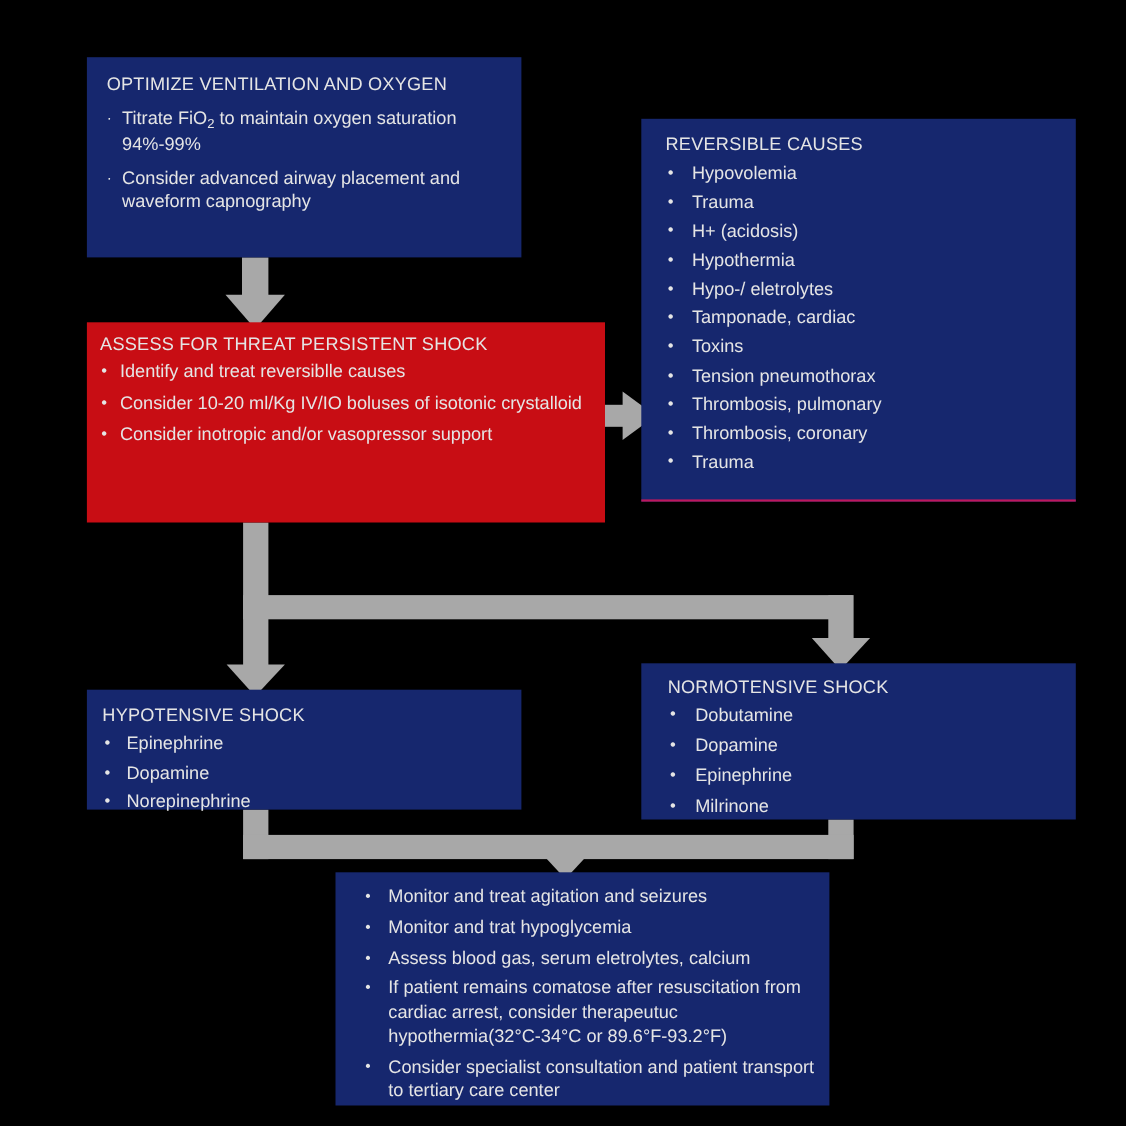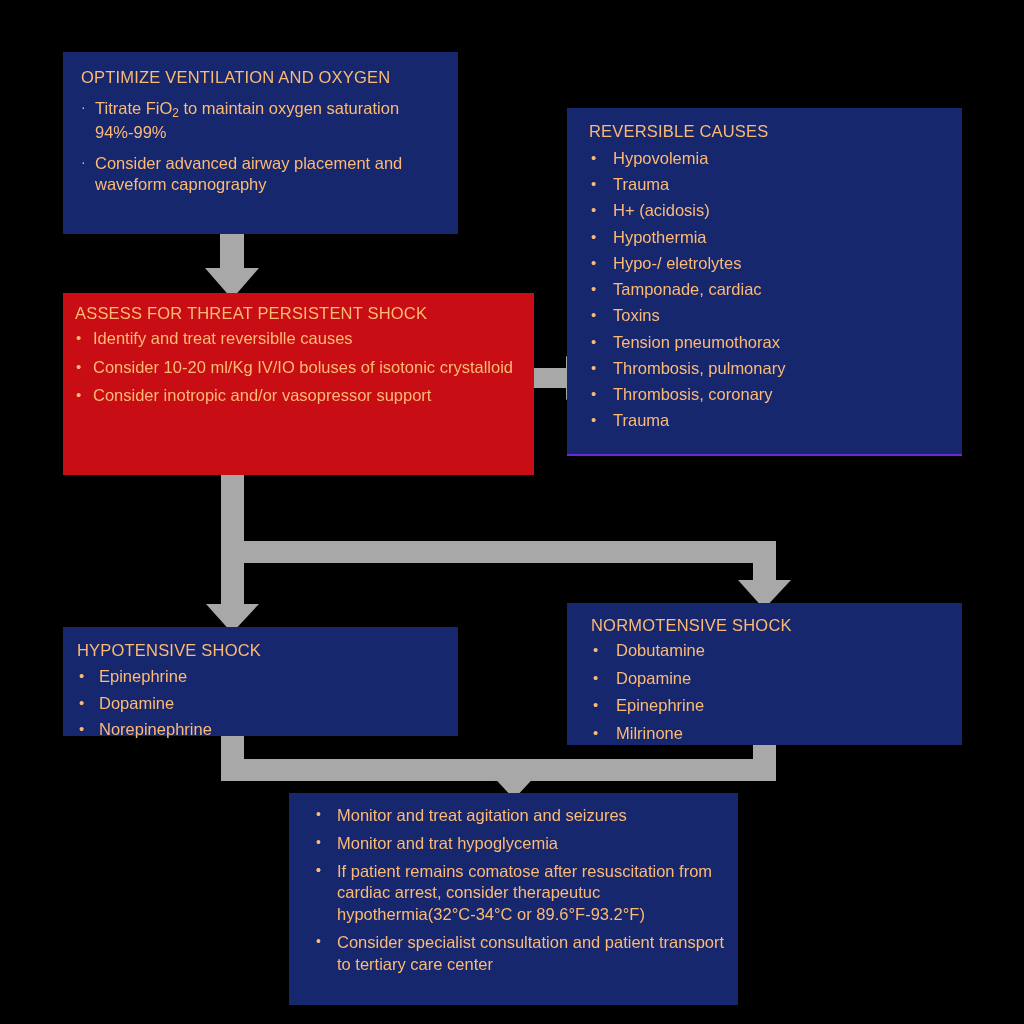--- a/index.html
+++ b/index.html
@@ -3,24 +3,24 @@
 <meta charset="utf-8">
 <style>
   html,body{margin:0;padding:0;background:#000;}
   body{
     width:1024px;height:1024px;position:relative;overflow:hidden;
     font-family:"Liberation Sans","DejaVu Sans",sans-serif;
     -webkit-font-smoothing:antialiased;
   }
   #canvas{position:absolute;left:0;top:0;width:1024px;height:1024px;}
 
-  .box{position:absolute;box-sizing:border-box;color:#fdba74;}
+  .box{position:absolute;box-sizing:border-box;color:#e5e5e5;margin-left:16px;}
   .box-blue{background:#16276E;}
   .box-red{background:#C80D14;}
-  .rc-border{border-bottom:2px solid #6d28d9;}
+  .rc-border{border-bottom:2px solid #be185d;}
 
   .box-title{
     font-size:16.5px;letter-spacing:.2px;white-space:nowrap;
     line-height:1.2;font-weight:400;
   }
   ul.items{list-style:none;margin:0;padding:0;}
   ul.items li{
     position:relative;font-size:16.5px;line-height:1.32;
     padding-left:20px;margin:0;
   }
@@ -156,19 +156,19 @@
       <li><span class="bdot">•</span><span>Dopamine</span></li>
       <li><span class="bdot">•</span><span>Epinephrine</span></li>
       <li><span class="bdot">•</span><span>Milrinone</span></li>
     </ul>
   </div>
 
   <div class="box box-blue" id="box-postcare">
     <ul class="items">
       <li><span class="bdot">•</span><span>Monitor and treat agitation and seizures</span></li>
       <li><span class="bdot">•</span><span>Monitor and trat hypoglycemia</span></li>
-      <li><span class="bdot">•</span></li>
+      <li><span class="bdot">•</span><span>Assess blood gas, serum eletrolytes, calcium</span></li>
       <li><span class="bdot">•</span><span>If patient remains comatose after resuscitation from cardiac arrest, consider therapeutuc hypothermia(32°C-34°C or 89.6°F-93.2°F)</span></li>
       <li><span class="bdot">•</span><span>Consider specialist consultation and patient transport to tertiary care center</span></li>
     </ul>
   </div>
 
 </div>
 
 </body></html>

